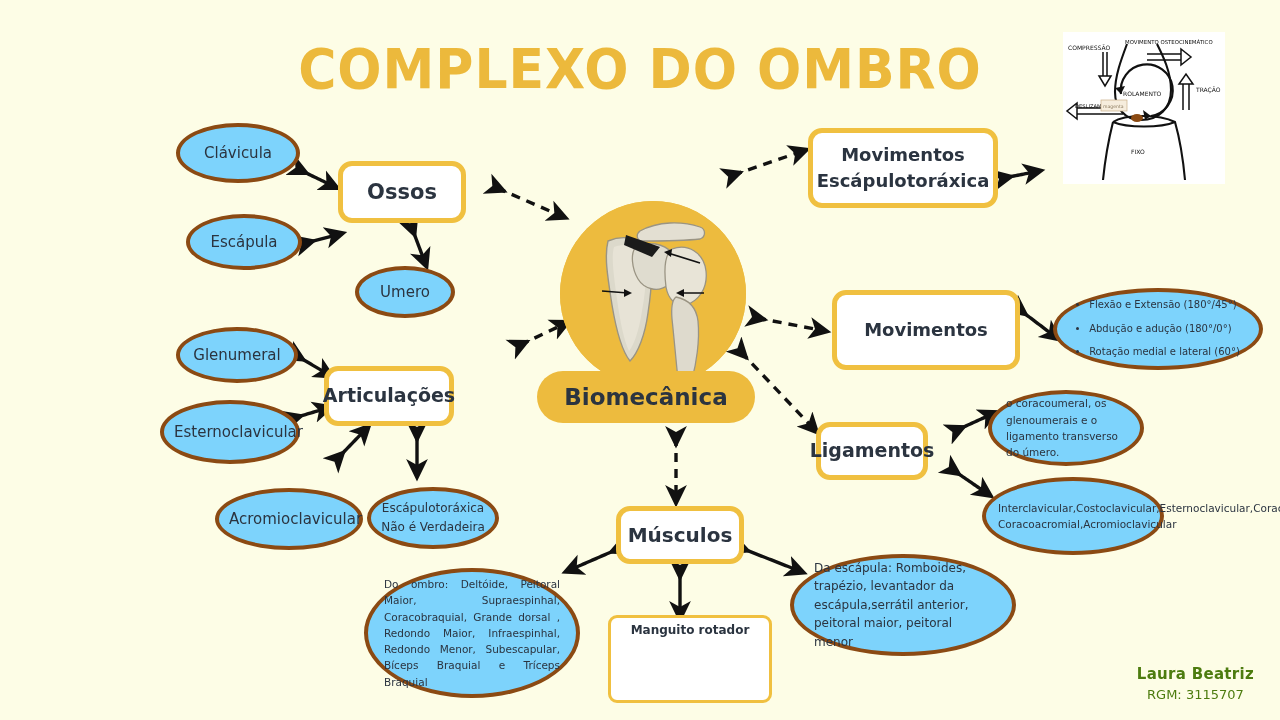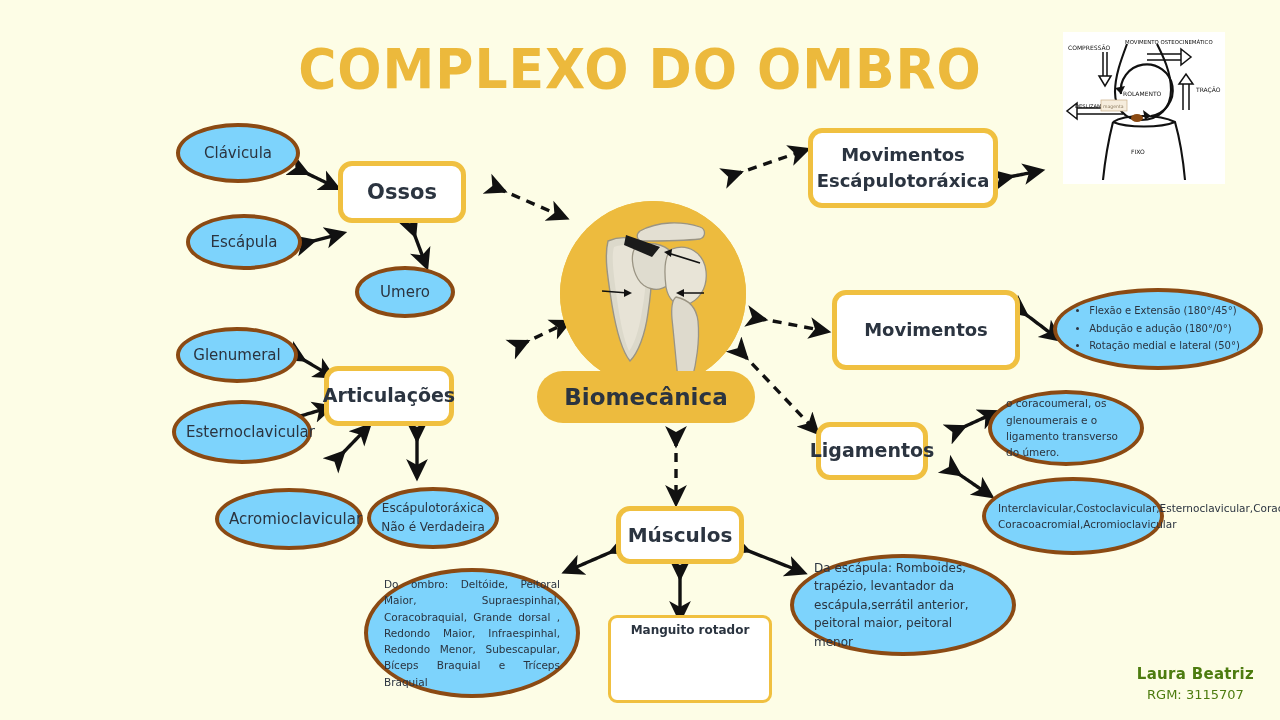--- a/index.html
+++ b/index.html
@@ -50,21 +50,21 @@
     font-size:15px;
     line-height:1.5;
     padding:4px 10px;
     flex-direction:column;
   }
   .enode.small{font-size:12px;line-height:1.55;}
   .enode.tiny{font-size:10.5px;line-height:1.55;text-align:left;align-items:flex-start;}
   .enode .ln{display:block;width:100%;}
 
   .enode ul{margin:0;padding-left:13px;text-align:left;font-size:10px;line-height:1.65;}
-  .enode ul li{margin:1px;}
+  .enode ul li{margin:7px;}
 
   
   #center-circle{
     position:absolute;left:560px;top:201px;width:186px;height:186px;
     border-radius:50%;background:#EDBB3E;overflow:hidden;
   }
   #biomecanica{
     position:absolute;left:537px;top:371px;width:218px;height:52px;
     border-radius:26px;background:#EDBB3E;
     display:flex;align-items:center;justify-content:center;
@@ -196,21 +196,21 @@
 </div>
 
 <div class="node ynode" style="left:324px;top:366px;width:130px;height:60px;">
   <span style="font-size:19px;">Articulações</span>
 </div>
 
 <div class="node enode" style="left:176px;top:327px;width:122px;height:56px;">
   <span class="ln">Glenumeral</span>
 </div>
 
-<div class="node enode" style="left:172px;top:400px;width:140px;height:64px;">
+<div class="node enode" style="left:160px;top:400px;width:140px;height:64px;">
   <span class="ln">Esternoclavicular</span>
 </div>
 
 <div class="node enode" style="left:215px;top:488px;width:148px;height:62px;">
   <span class="ln">Acromioclavicular</span>
 </div>
 
 <div class="node enode small" style="left:367px;top:487px;width:132px;height:62px;">
   <span class="ln">Escápulotoráxica</span>
   <span class="ln">Não é Verdadeira</span>
@@ -222,21 +222,21 @@
 </div>
 
 <div class="node ynode" style="left:832px;top:290px;width:188px;height:80px;">
   <span style="font-size:18px;">Movimentos</span>
 </div>
 
 <div class="node enode" style="left:1053px;top:288px;width:210px;height:82px;padding:4px 6px;">
   <ul>
     <li>Flexão e Extensão (180°/45°)</li>
     <li>Abdução e adução (180°/0°)</li>
-    <li>Rotação medial e lateral (50°)</li>
+    <li>Rotação medial e lateral (60°)</li>
   </ul>
 </div>
 
 <div class="node ynode" style="left:816px;top:422px;width:112px;height:58px;">
   <span style="font-size:19px;">Ligamentos</span>
 </div>
 
 <div class="node enode tiny" style="left:988px;top:390px;width:156px;height:76px;padding:4px 14px;">
   <span class="ln">o coracoumeral, os glenoumerais e o ligamento transverso do úmero.</span>
 </div>

